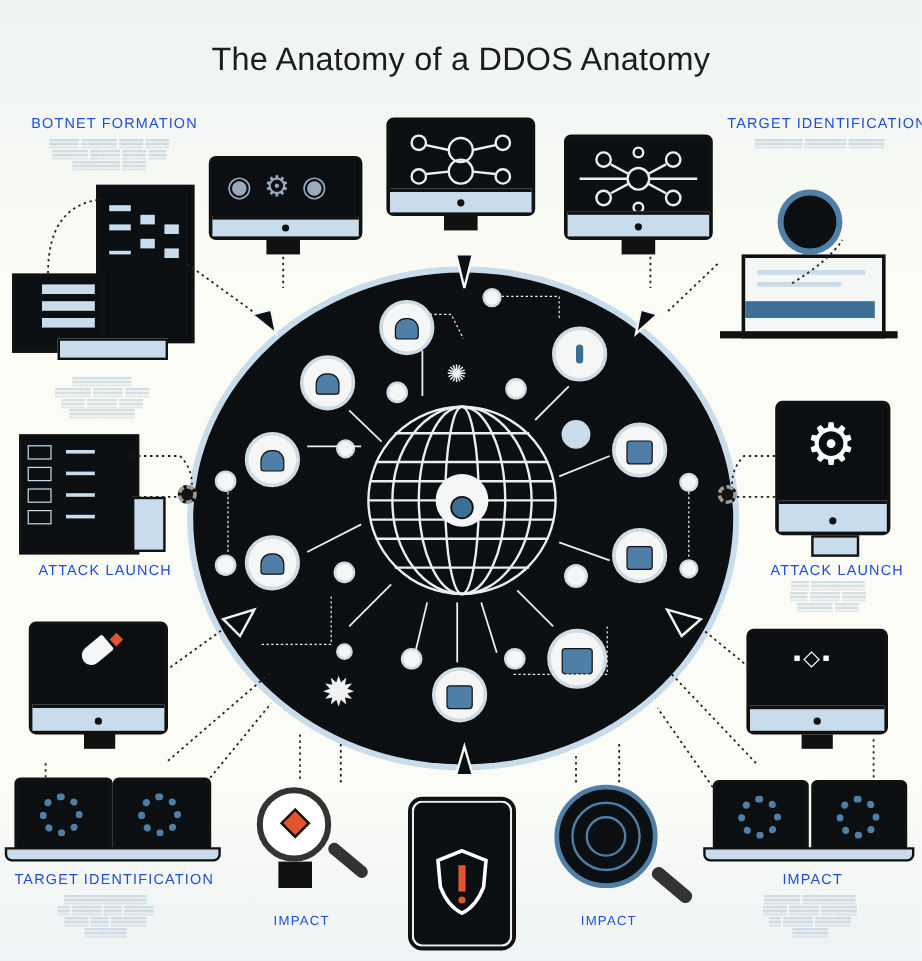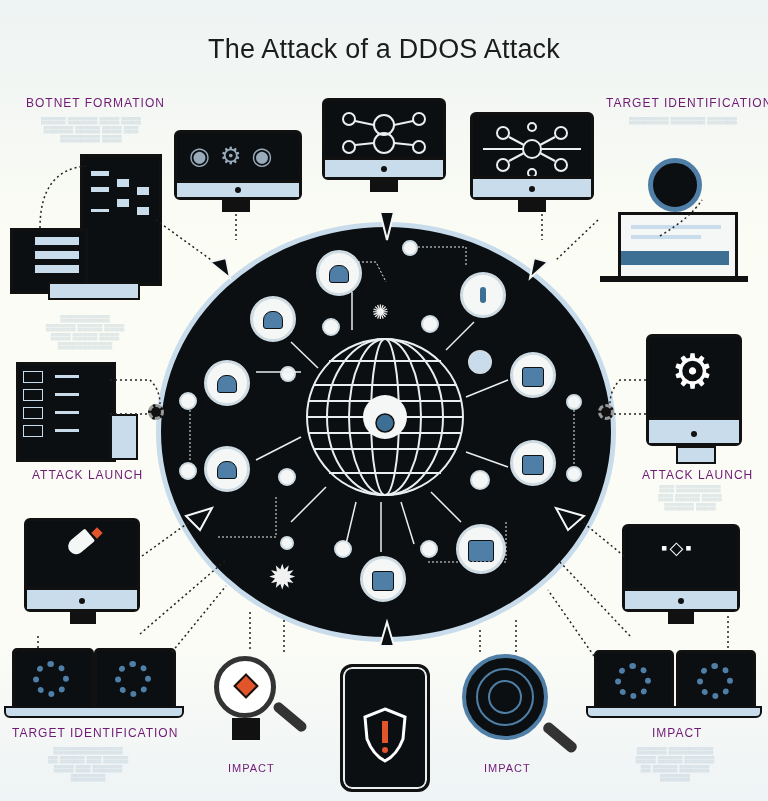--- a/index.html
+++ b/index.html
@@ -1,30 +1,30 @@
 <!DOCTYPE html>
 <html><head>
 <meta charset="utf-8">
 <style>
   html,body{margin:0;padding:0;}
   body{width:768px;height:801px;overflow:hidden;background:linear-gradient(#eef3f3 0%,#fbfcf4 30%,#fbfcf6 80%,#eef3f5 100%);font-family:"Liberation Sans",sans-serif;position:relative;}
   .abs{position:absolute;}
   .title{left:0;top:34px;width:768px;text-align:center;font-size:27px;color:#1c1c1c;font-family:"Liberation Sans Narrow","Liberation Sans",sans-serif;letter-spacing:0.2px;}
-  .label{font-size:12px;letter-spacing:1px;color:#701a75;white-space:nowrap;}
+  .label{font-size:12px;letter-spacing:1px;color:#1d4ed8;white-space:nowrap;}
   .blur{font-size:7px;color:#9fb6c8;line-height:9px;text-align:center;filter:blur(0.4px);}
   .monitor{background:#0b0f12;border:3px solid #111;border-radius:6px;box-sizing:border-box;}
   .mon-bar{position:absolute;left:0;right:0;bottom:0;height:22%;background:#c9dceb;border-top:3px solid #111;}
   .mon-dot{position:absolute;left:50%;bottom:6%;width:6px;height:6px;margin-left:-3px;border-radius:50%;background:#111;}
   .stand{position:absolute;background:#111;}
   .circle{border-radius:50%;background:#f4f7f5;border:3px solid #cfdbe3;box-sizing:border-box;}
 </style>
 </head>
 <body>
 
-<div class="abs title">The Attack of a DDOS Attack</div>
+<div class="abs title">The Anatomy of a DDOS Anatomy</div>
 
 <div class="abs label" style="left:26px;top:96px;">BOTNET FORMATION</div>
 <div class="abs blur" style="left:16px;top:116px;width:150px;">▒▒▒▒▒ ▒▒▒▒▒▒ ▒▒▒▒ ▒▒▒▒<br>▒▒▒▒▒▒ ▒▒▒▒▒ ▒▒▒▒ ▒▒▒<br>▒▒▒▒▒▒▒▒ ▒▒▒▒</div>
 
 <div class="abs label" style="left:606px;top:96px;">TARGET IDENTIFICATION</div>
 <div class="abs blur" style="left:608px;top:116px;width:150px;">▒▒▒▒▒▒▒▒ ▒▒▒▒▒▒▒ ▒▒▒▒▒▒</div>
 
 <div class="abs label" style="left:32px;top:468px;">ATTACK LAUNCH</div>
 <div class="abs blur" style="left:20px;top:314px;width:130px;">▒▒▒▒▒▒▒▒▒▒<br>▒▒▒▒▒▒ ▒▒▒▒▒ ▒▒▒▒<br>▒▒▒▒ ▒▒▒▒▒ ▒▒▒▒<br>▒▒▒▒▒▒▒▒▒▒▒</div>
 

